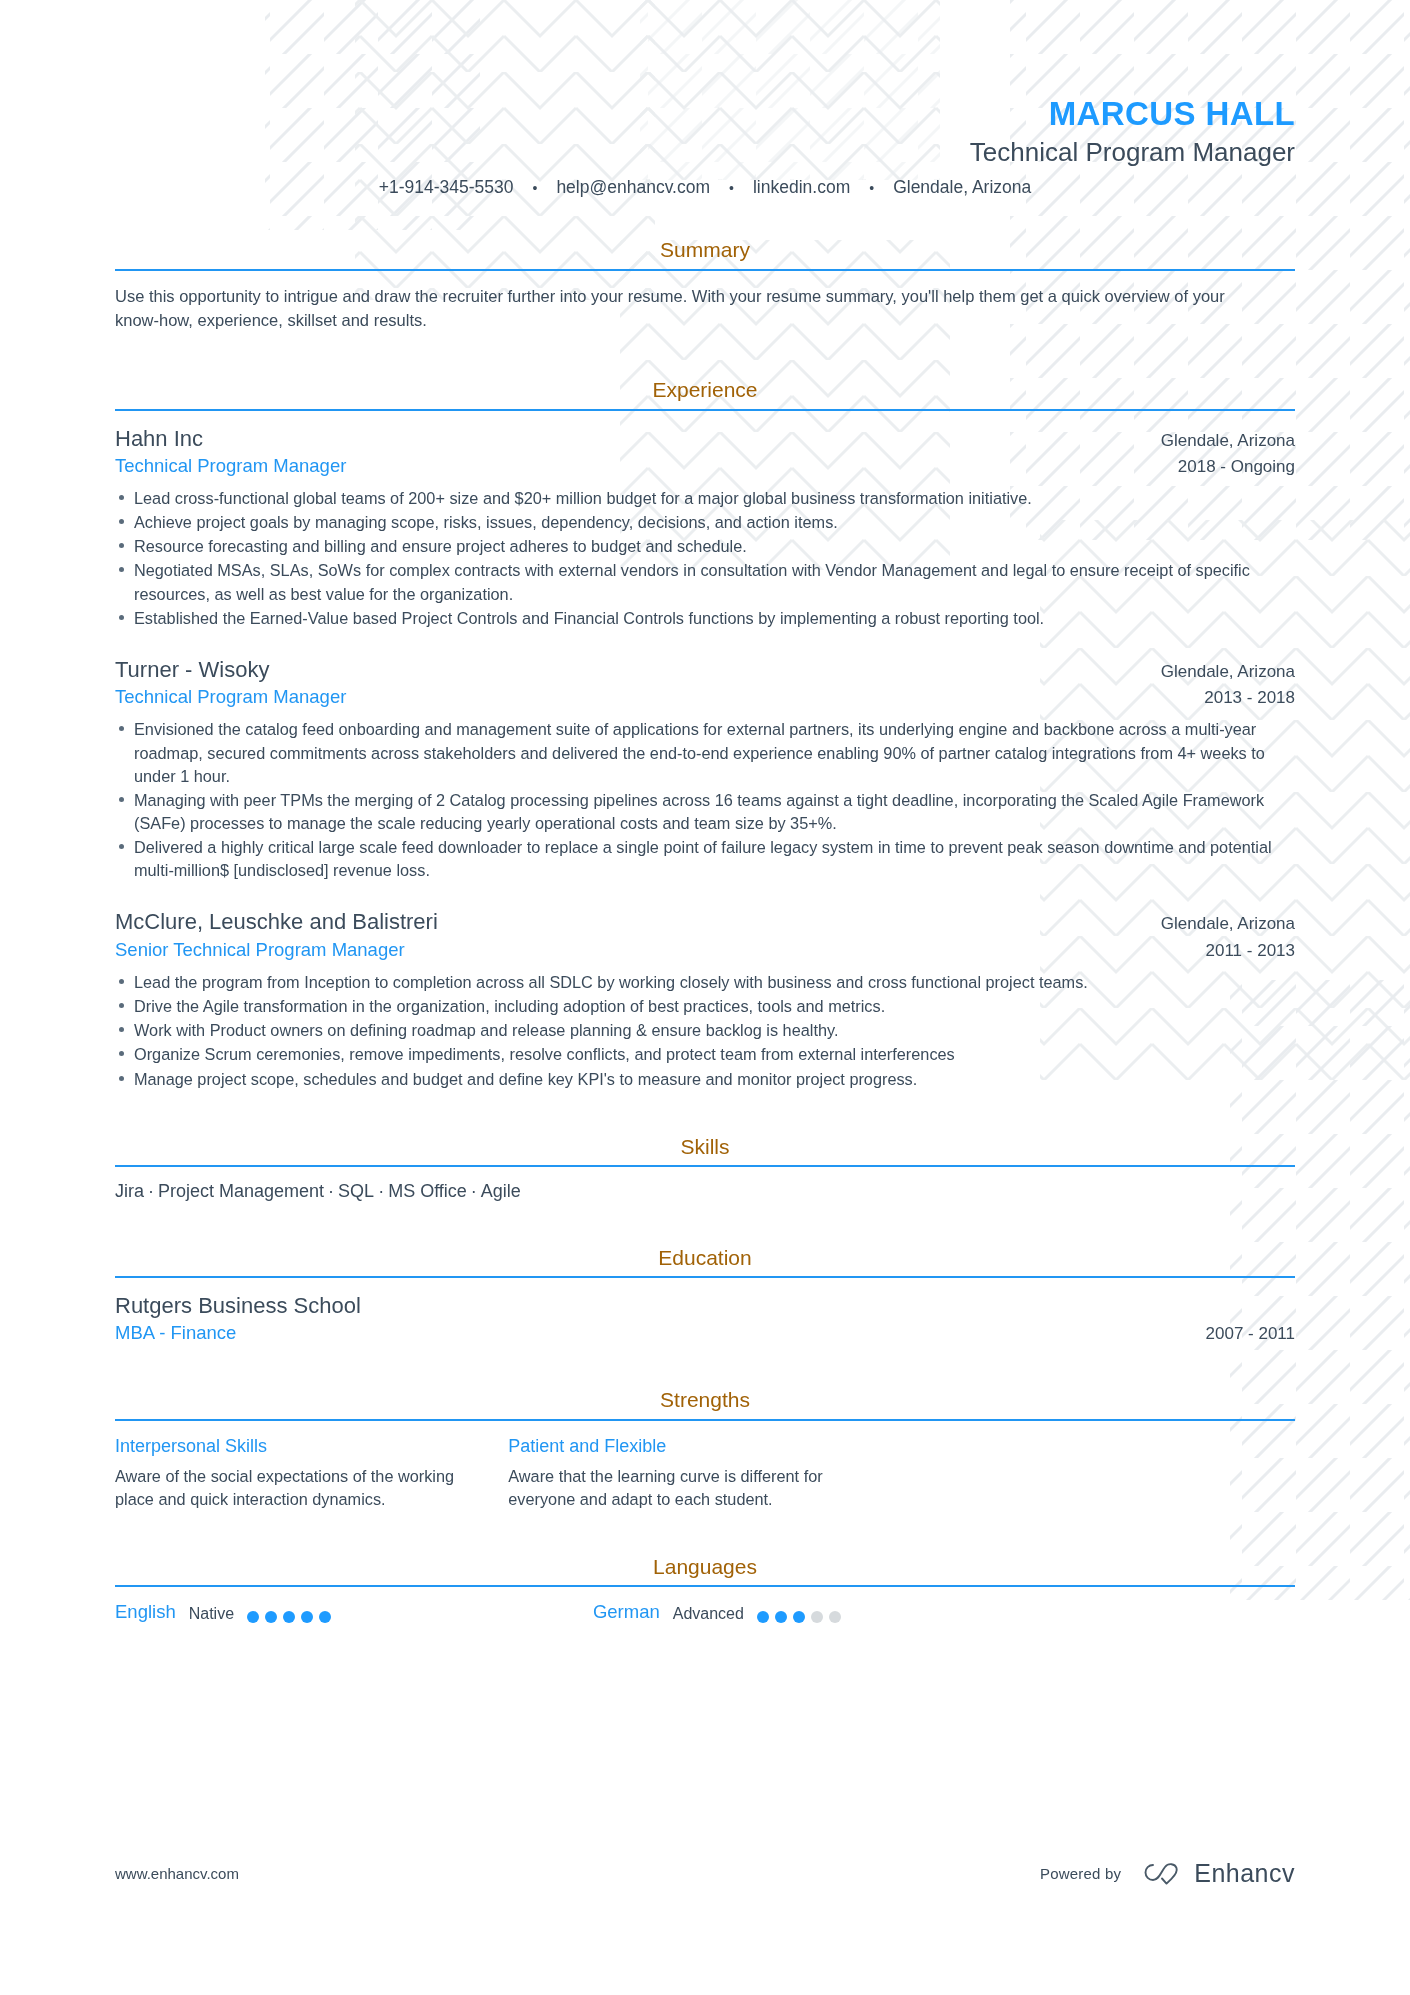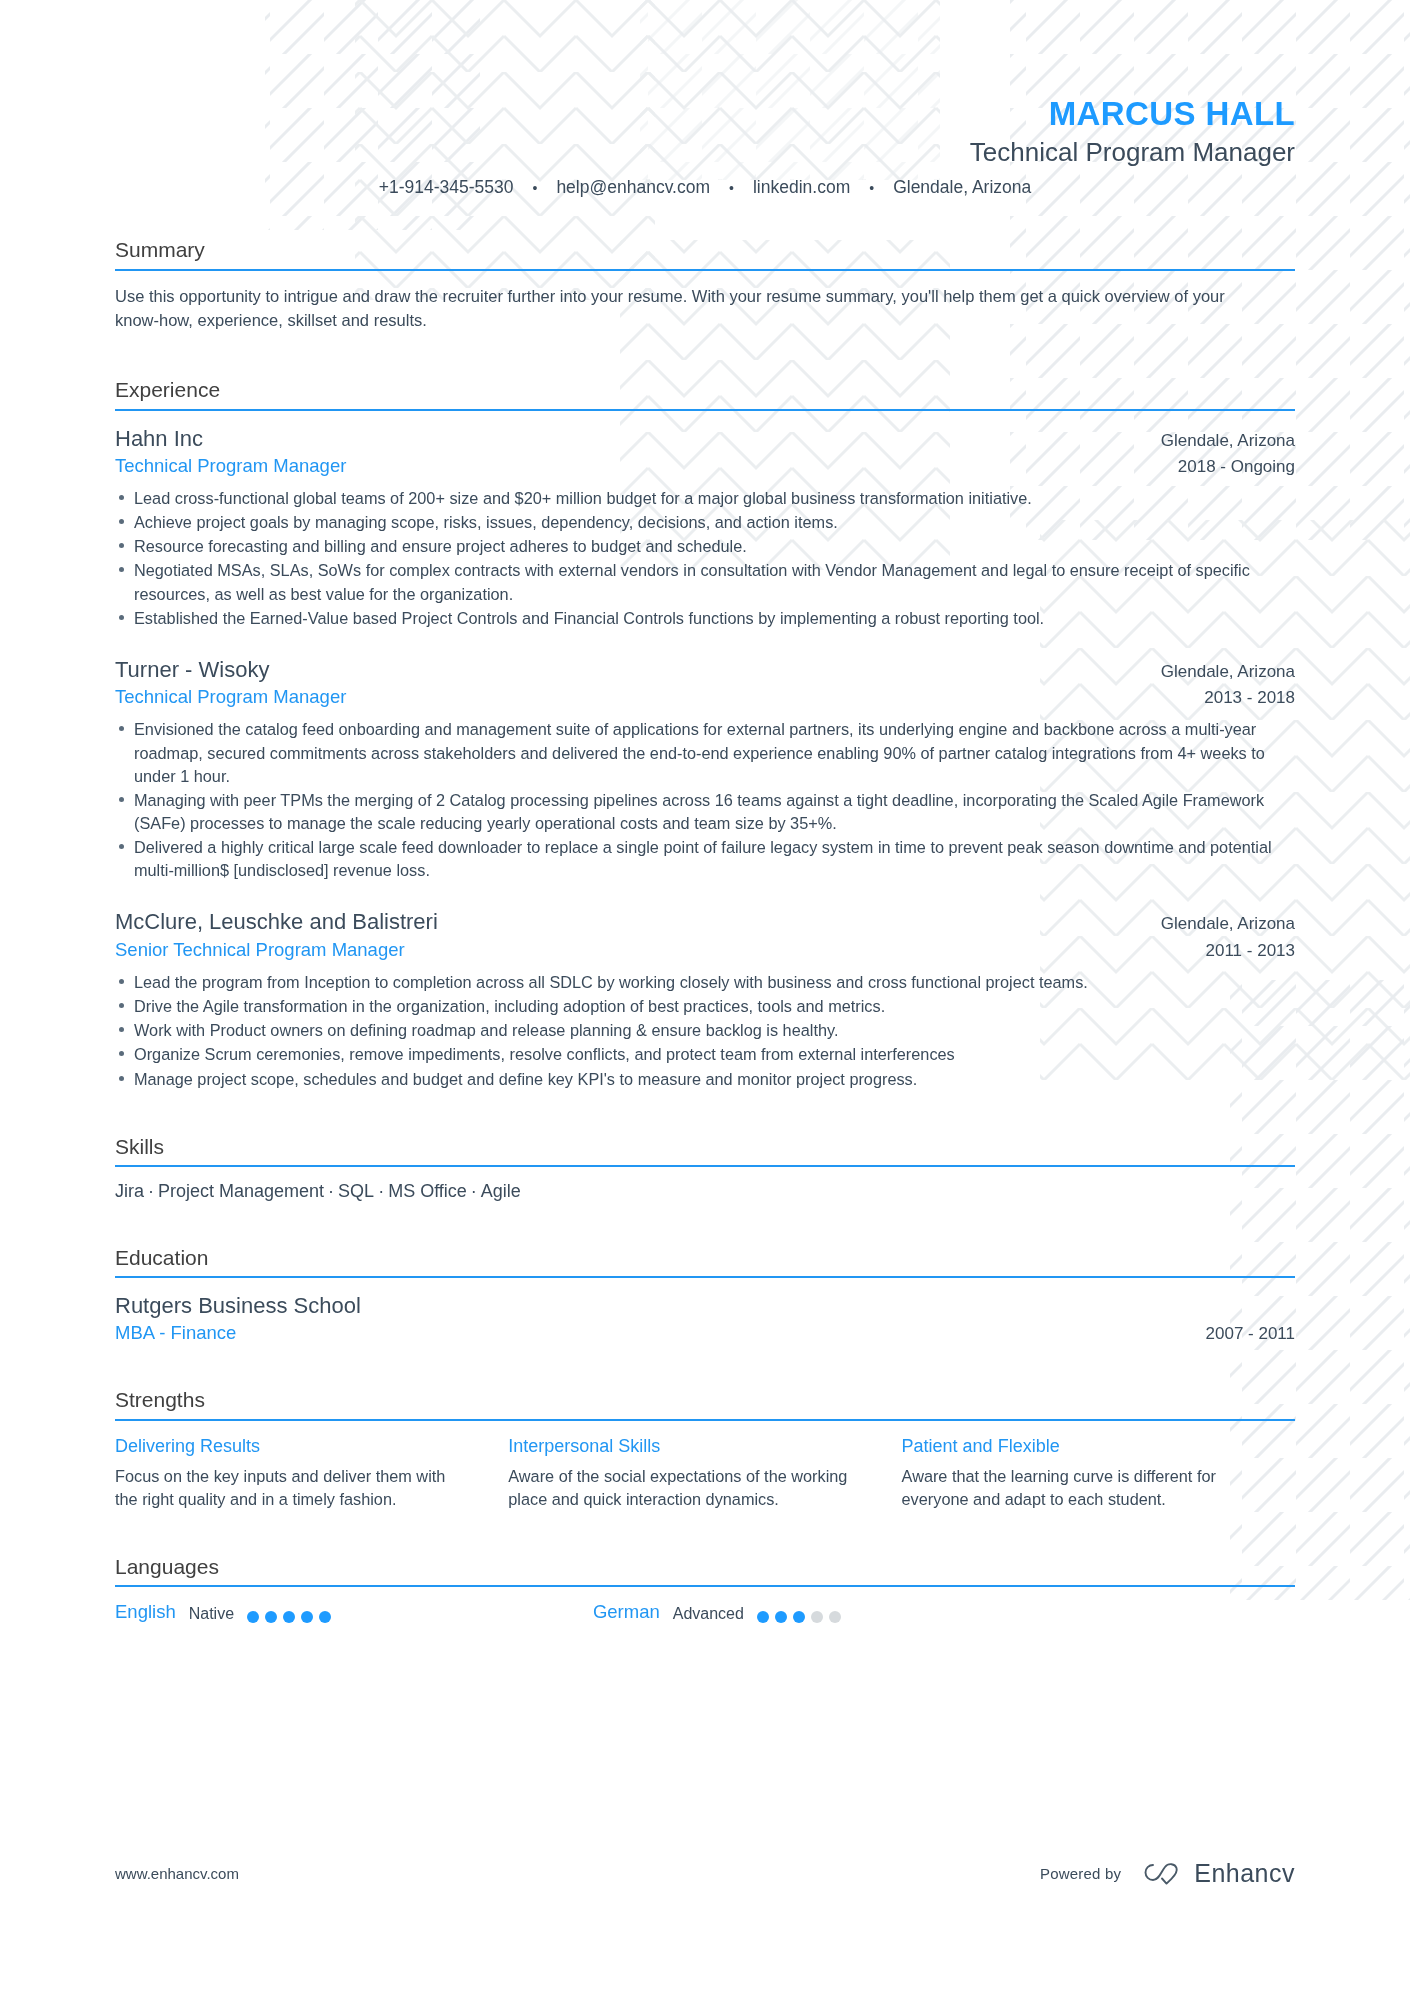--- a/index.html
+++ b/index.html
@@ -38,21 +38,21 @@
   .contact{
     margin-top:9px;font-size:17.5px;color:#3b4b5b;
     display:flex;justify-content:center;align-items:center;gap:8px;
     flex-wrap:wrap;
   }
   .contact .sep{margin:0 11px;font-size:14px;color:#3b4b5b;line-height:1;}
 
   
   .section{margin-top:36px;}
   .section-title{
-    text-align:left;color:#404040;font-size:21px;font-weight:400;
+    text-align:center;color:#a16207;font-size:21px;font-weight:400;
     line-height:1.1;padding-bottom:7px;
   }
   .section-rule{height:2px;background:#2196f3;width:100%;}
   .section-body{padding-top:14px;}
 
   .summary-text{font-size:16.5px;line-height:1.45;color:#3b4b5b;max-width:1130px;}
 
   
   .entry{margin-bottom:26px;}
   .entry:last-child{margin-bottom:0;}
@@ -272,24 +272,20 @@
         </div>
       </div>
   </div>
 
   <div class="section" style="margin-top:44px;">
     <div class="section-title">Strengths</div>
     <div class="section-rule"></div>
     <div class="section-body">
       <div class="strengths-grid" id="strengths-grid">
           <div class="strength">
-            <div class="strength-title">Delivering Results</div>
-            <div class="strength-desc">Focus on the key inputs and deliver them with the right quality and in a timely fashion.</div>
-          </div>
-          <div class="strength">
             <div class="strength-title">Interpersonal Skills</div>
             <div class="strength-desc">Aware of the social expectations of the working place and quick interaction dynamics.</div>
           </div>
           <div class="strength">
             <div class="strength-title">Patient and Flexible</div>
             <div class="strength-desc">Aware that the learning curve is different for everyone and adapt to each student.</div>
           </div>
         </div>
     </div>
   </div>

